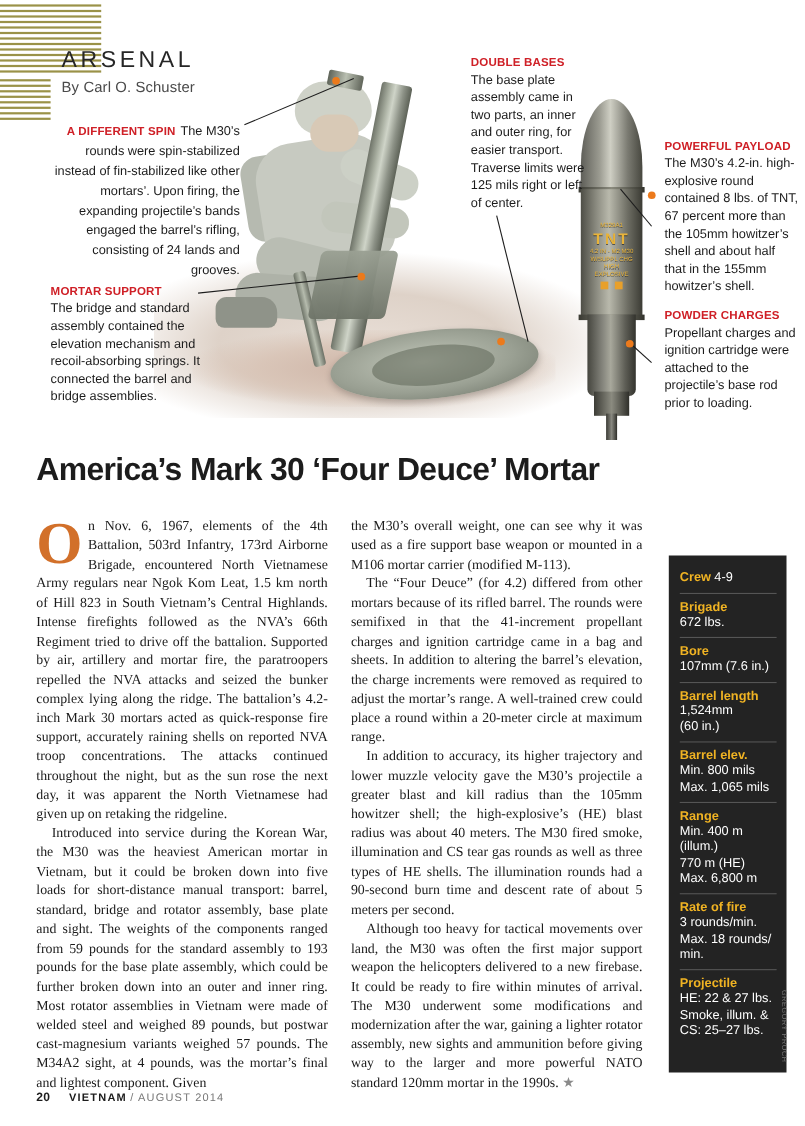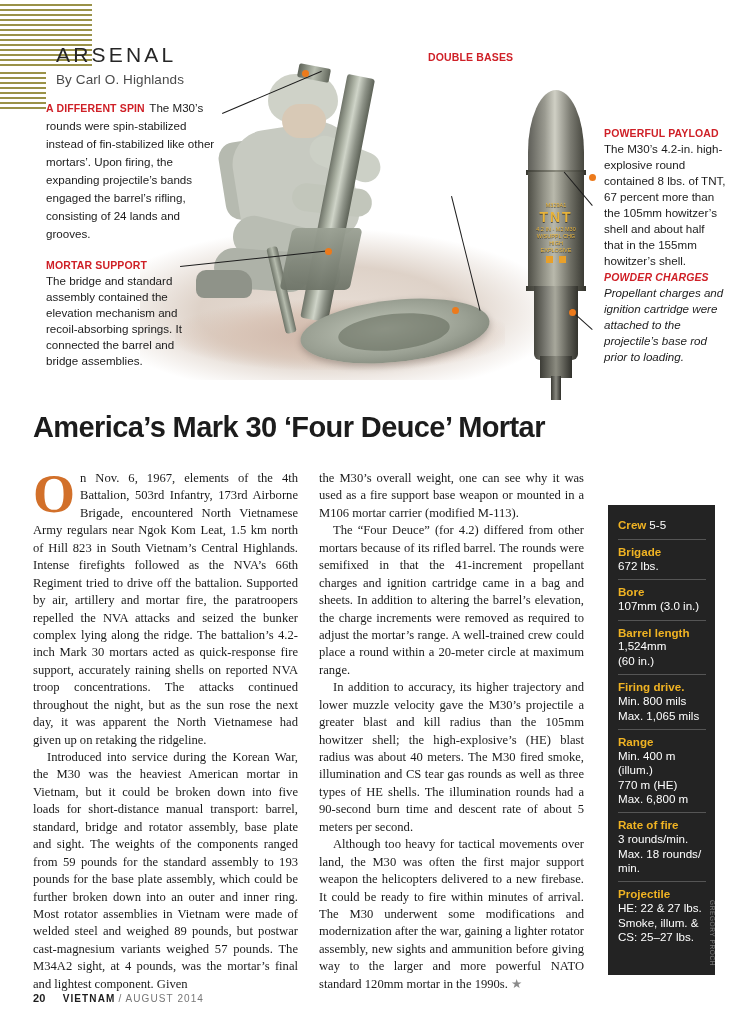--- a/index.html
+++ b/index.html
@@ -248,21 +248,21 @@
       <div class="bar"></div>
       <div class="bar"></div>
     <div class="bar"></div>
       <div class="bar"></div>
       <div class="bar"></div>
       <div class="bar"></div>
   </div>
 
   <div class="arsenal-head">
     <div class="arsenal-title">ARSENAL</div>
-    <div class="arsenal-byline">By Carl O. Highlands</div>
+    <div class="arsenal-byline">By Carl O. Schuster</div>
   </div>
 
   <div class="art">
     <div class="ground"></div>
     <div class="dirt"></div>
 
     <div class="soldier">
       <div class="sld pack"></div>
       <div class="sld torso"></div>
       <div class="sld helmet"></div>
@@ -309,75 +309,76 @@
     <div class="leader" style="left:452px; top:196px; width:118px; transform: rotate(76deg);"></div>
     <div class="dot" style="left:452px; top:307px;"></div>
 
     <div class="leader" style="left:592px; top:206px; width:44px; transform: rotate(-130deg);"></div>
     <div class="dot" style="left:589px; top:174px;"></div>
 
     <div class="leader" style="left:592px; top:330px; width:30px; transform: rotate(-138deg);"></div>
     <div class="dot" style="left:569px; top:309px;"></div>
   </div>
 
-  <div class="callout" style="left:46px; top:98px; width:172px;">
+  <div class="callout" style="left:46px; top:110px; width:172px;text-align:right;">
     <span class="co-head">A DIFFERENT SPIN</span>
     <span class="co-body">The M30’s rounds were spin-stabilized instead of fin-stabilized like other mortars’. Upon firing, the expanding projectile’s bands engaged the barrel’s rifling, consisting of 24 lands and grooves.</span>
   </div>
 
   <div class="callout co-block" style="left:46px; top:258px; width:150px;">
     <span class="co-head co-head-blk">MORTAR SUPPORT</span>
     <span class="co-body">The bridge and standard assembly contained the elevation mechanism and recoil-absorbing springs. It connected the barrel and bridge assemblies.</span>
   </div>
 
   <div class="callout co-block" style="left:428px; top:50px; width:108px;">
     <span class="co-head co-head-blk">DOUBLE BASES</span>
+    <span class="co-body">The base plate assembly came in two parts, an inner and outer ring, for easier transport. Traverse limits were 125 mils right or left of center.</span>
   </div>
 
   <div class="callout co-block" style="left:604px; top:126px; width:122px;">
     <span class="co-head co-head-blk">POWERFUL PAYLOAD</span>
     <span class="co-body">The M30’s 4.2-in. high-explosive round contained 8 lbs. of TNT, 67 percent more than the 105mm howitzer’s shell and about half that in the 155mm howitzer’s shell.</span>
   </div>
 
-  <div class="callout co-block" style="left:604px; top:270px; width:122px;font-style:italic;">
+  <div class="callout co-block" style="left:604px; top:280px; width:122px;">
     <span class="co-head co-head-blk">POWDER CHARGES</span>
     <span class="co-body">Propellant charges and ignition cartridge were attached to the projectile’s base rod prior to loading.</span>
   </div>
 
   <div class="headline">America’s Mark 30 ‘Four Deuce’ Mortar</div>
 
   <div class="cols">
     <div class="col c1">
       <p class="first"><span class="dropcap">O</span><span>n Nov. 6, 1967, elements of the 4th Battalion, 503rd Infantry, 173rd Airborne Brigade, encountered North Vietnamese Army regulars near Ngok Kom Leat, 1.5 km north of Hill 823 in South Vietnam’s Central Highlands. Intense firefights followed as the NVA’s 66th Regiment tried to drive off the battalion. Supported by air, artillery and mortar fire, the paratroopers repelled the NVA attacks and seized the bunker complex lying along the ridge. The battalion’s 4.2-inch Mark 30 mortars acted as quick-response fire support, accurately raining shells on reported NVA troop concentrations. The attacks continued throughout the night, but as the sun rose the next day, it was apparent the North Vietnamese had given up on retaking the ridgeline.</span></p>
       <p><span>Introduced into service during the Korean War, the M30 was the heaviest American mortar in Vietnam, but it could be broken down into five loads for short-distance manual transport: barrel, standard, bridge and rotator assembly, base plate and sight. The weights of the components ranged from 59 pounds for the standard assembly to 193 pounds for the base plate assembly, which could be further broken down into an outer and inner ring. Most rotator assemblies in Vietnam were made of welded steel and weighed 89 pounds, but postwar cast-magnesium variants weighed 57 pounds. The M34A2 sight, at 4 pounds, was the mortar’s final and lightest component. Given</span></p>
     </div>
     <div class="col c2">
       <p class="first"><span>the M30’s overall weight, one can see why it was used as a fire support base weapon or mounted in a M106 mortar carrier (modified M-113).</span></p>
       <p><span>The “Four Deuce” (for 4.2) differed from other mortars because of its rifled barrel. The rounds were semifixed in that the 41-increment propellant charges and ignition cartridge came in a bag and sheets. In addition to altering the barrel’s elevation, the charge increments were removed as required to adjust the mortar’s range. A well-trained crew could place a round within a 20-meter circle at maximum range.</span></p>
       <p><span>In addition to accuracy, its higher trajectory and lower muzzle velocity gave the M30’s projectile a greater blast and kill radius than the 105mm howitzer shell; the high-explosive’s (HE) blast radius was about 40 meters. The M30 fired smoke, illumination and CS tear gas rounds as well as three types of HE shells. The illumination rounds had a 90-second burn time and descent rate of about 5 meters per second.</span></p>
       <p><span>Although too heavy for tactical movements over land, the M30 was often the first major support weapon the helicopters delivered to a new firebase. It could be ready to fire within minutes of arrival. The M30 underwent some modifications and modernization after the war, gaining a lighter rotator assembly, new sights and ammunition before giving way to the larger and more powerful NATO standard 120mm mortar in the 1990s.</span> <span class="endmark">★</span></p>
     </div>
   </div>
 
   <div class="spec" id="spec-panel">
-      <div class="spec-row"><div class="spec-label inline">Crew</div><div class="spec-val inline">5-5</div></div>
+      <div class="spec-row"><div class="spec-label inline">Crew</div><div class="spec-val inline">4-9</div></div>
       <div class="spec-row">
         <div class="spec-label">Brigade</div>
         <div class="spec-val">672 lbs.</div>
       </div>
       <div class="spec-row">
         <div class="spec-label">Bore</div>
-        <div class="spec-val">107mm (3.0 in.)</div>
+        <div class="spec-val">107mm (7.6 in.)</div>
       </div>
       <div class="spec-row">
         <div class="spec-label">Barrel length</div>
         <div class="spec-val">1,524mm<br>(60 in.)</div>
       </div>
       <div class="spec-row">
-        <div class="spec-label">Firing drive.</div>
+        <div class="spec-label">Barrel elev.</div>
         <div class="spec-val">Min. 800 mils<br>Max. 1,065 mils</div>
       </div>
       <div class="spec-row">
         <div class="spec-label">Range</div>
         <div class="spec-val">Min. 400 m<br>(illum.)<br>770 m (HE)<br>Max. 6,800 m</div>
       </div>
       <div class="spec-row">
         <div class="spec-label">Rate of fire</div>
         <div class="spec-val">3 rounds/min.<br>Max. 18 rounds/<br>min.</div>
       </div>

